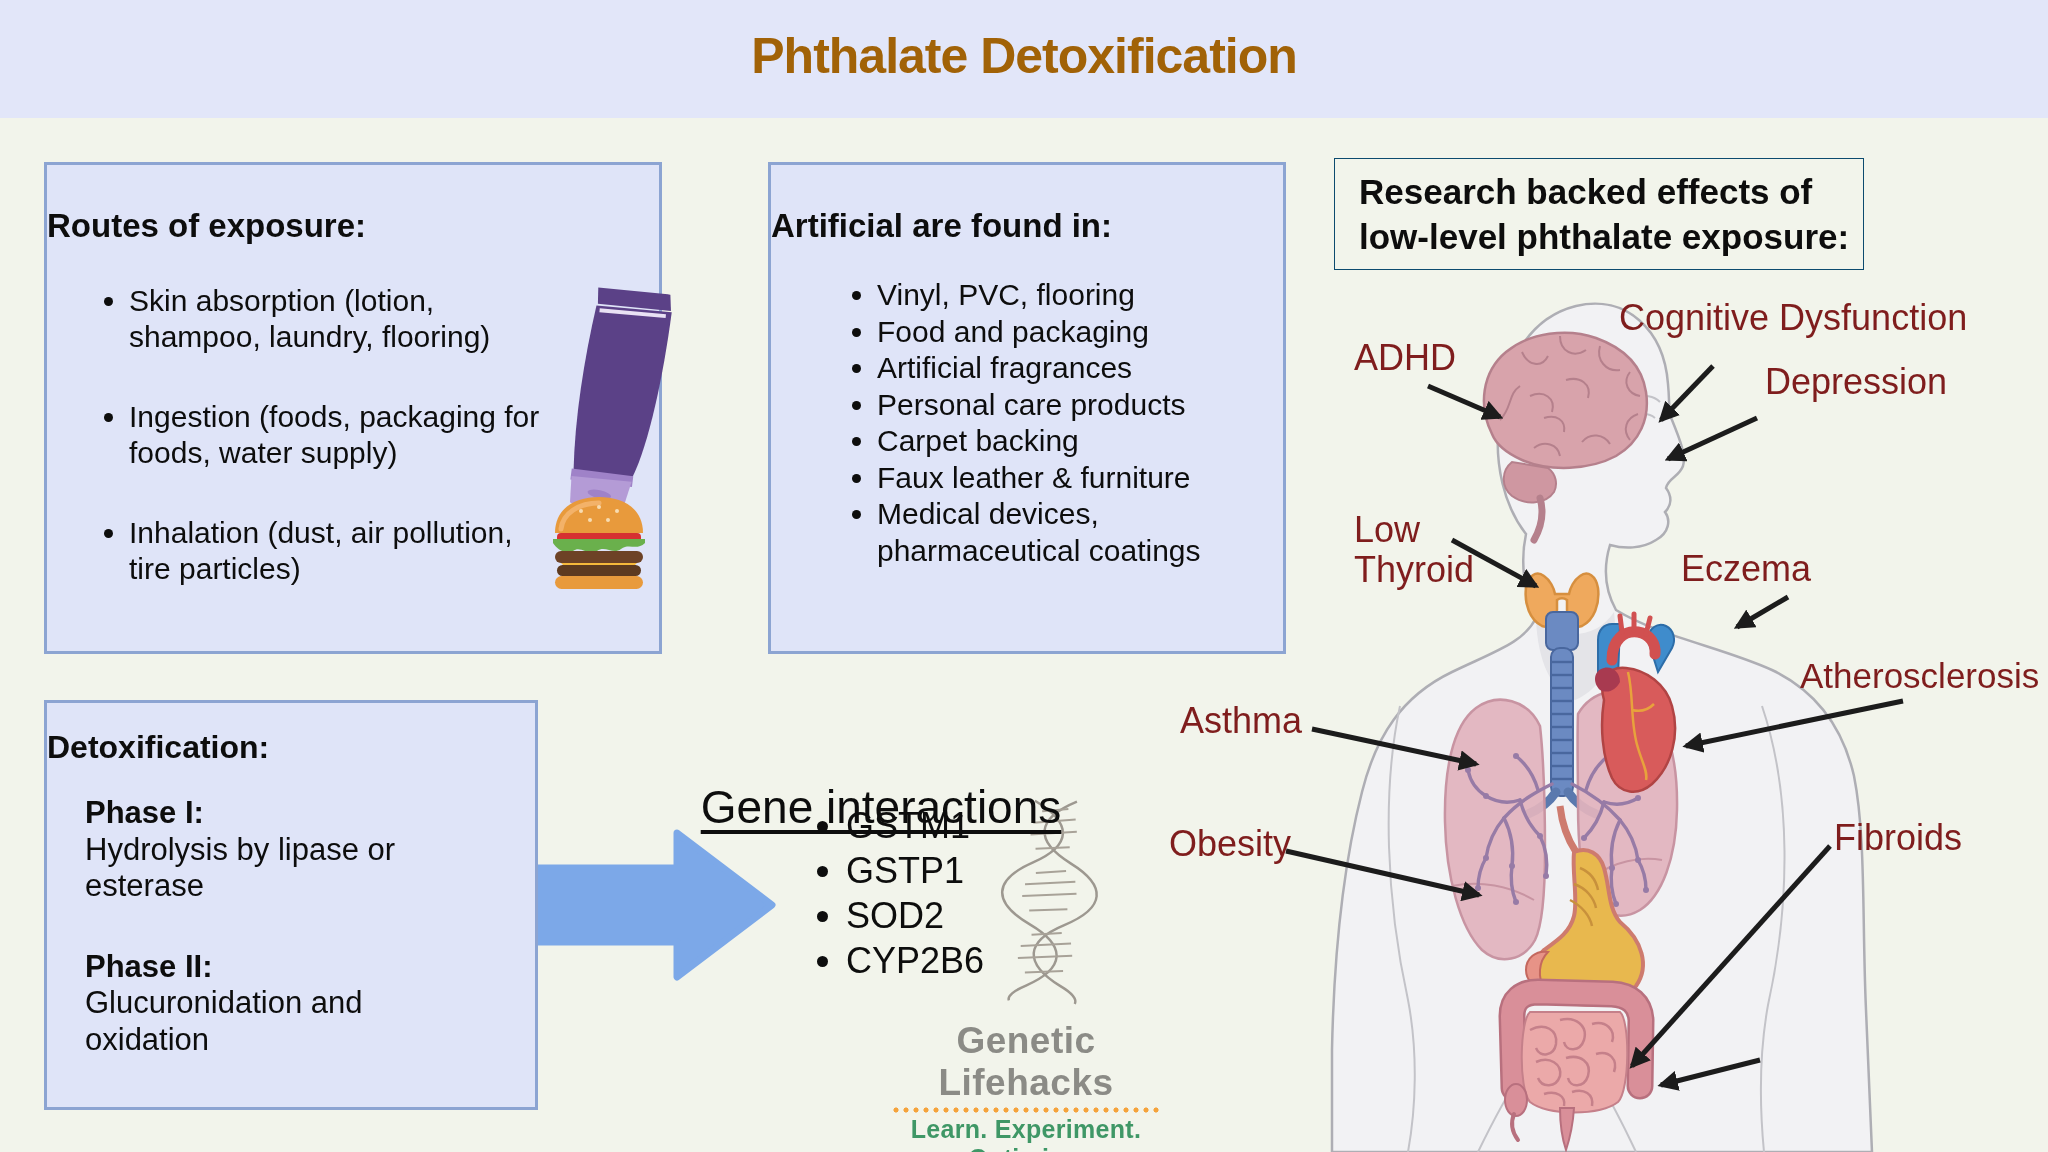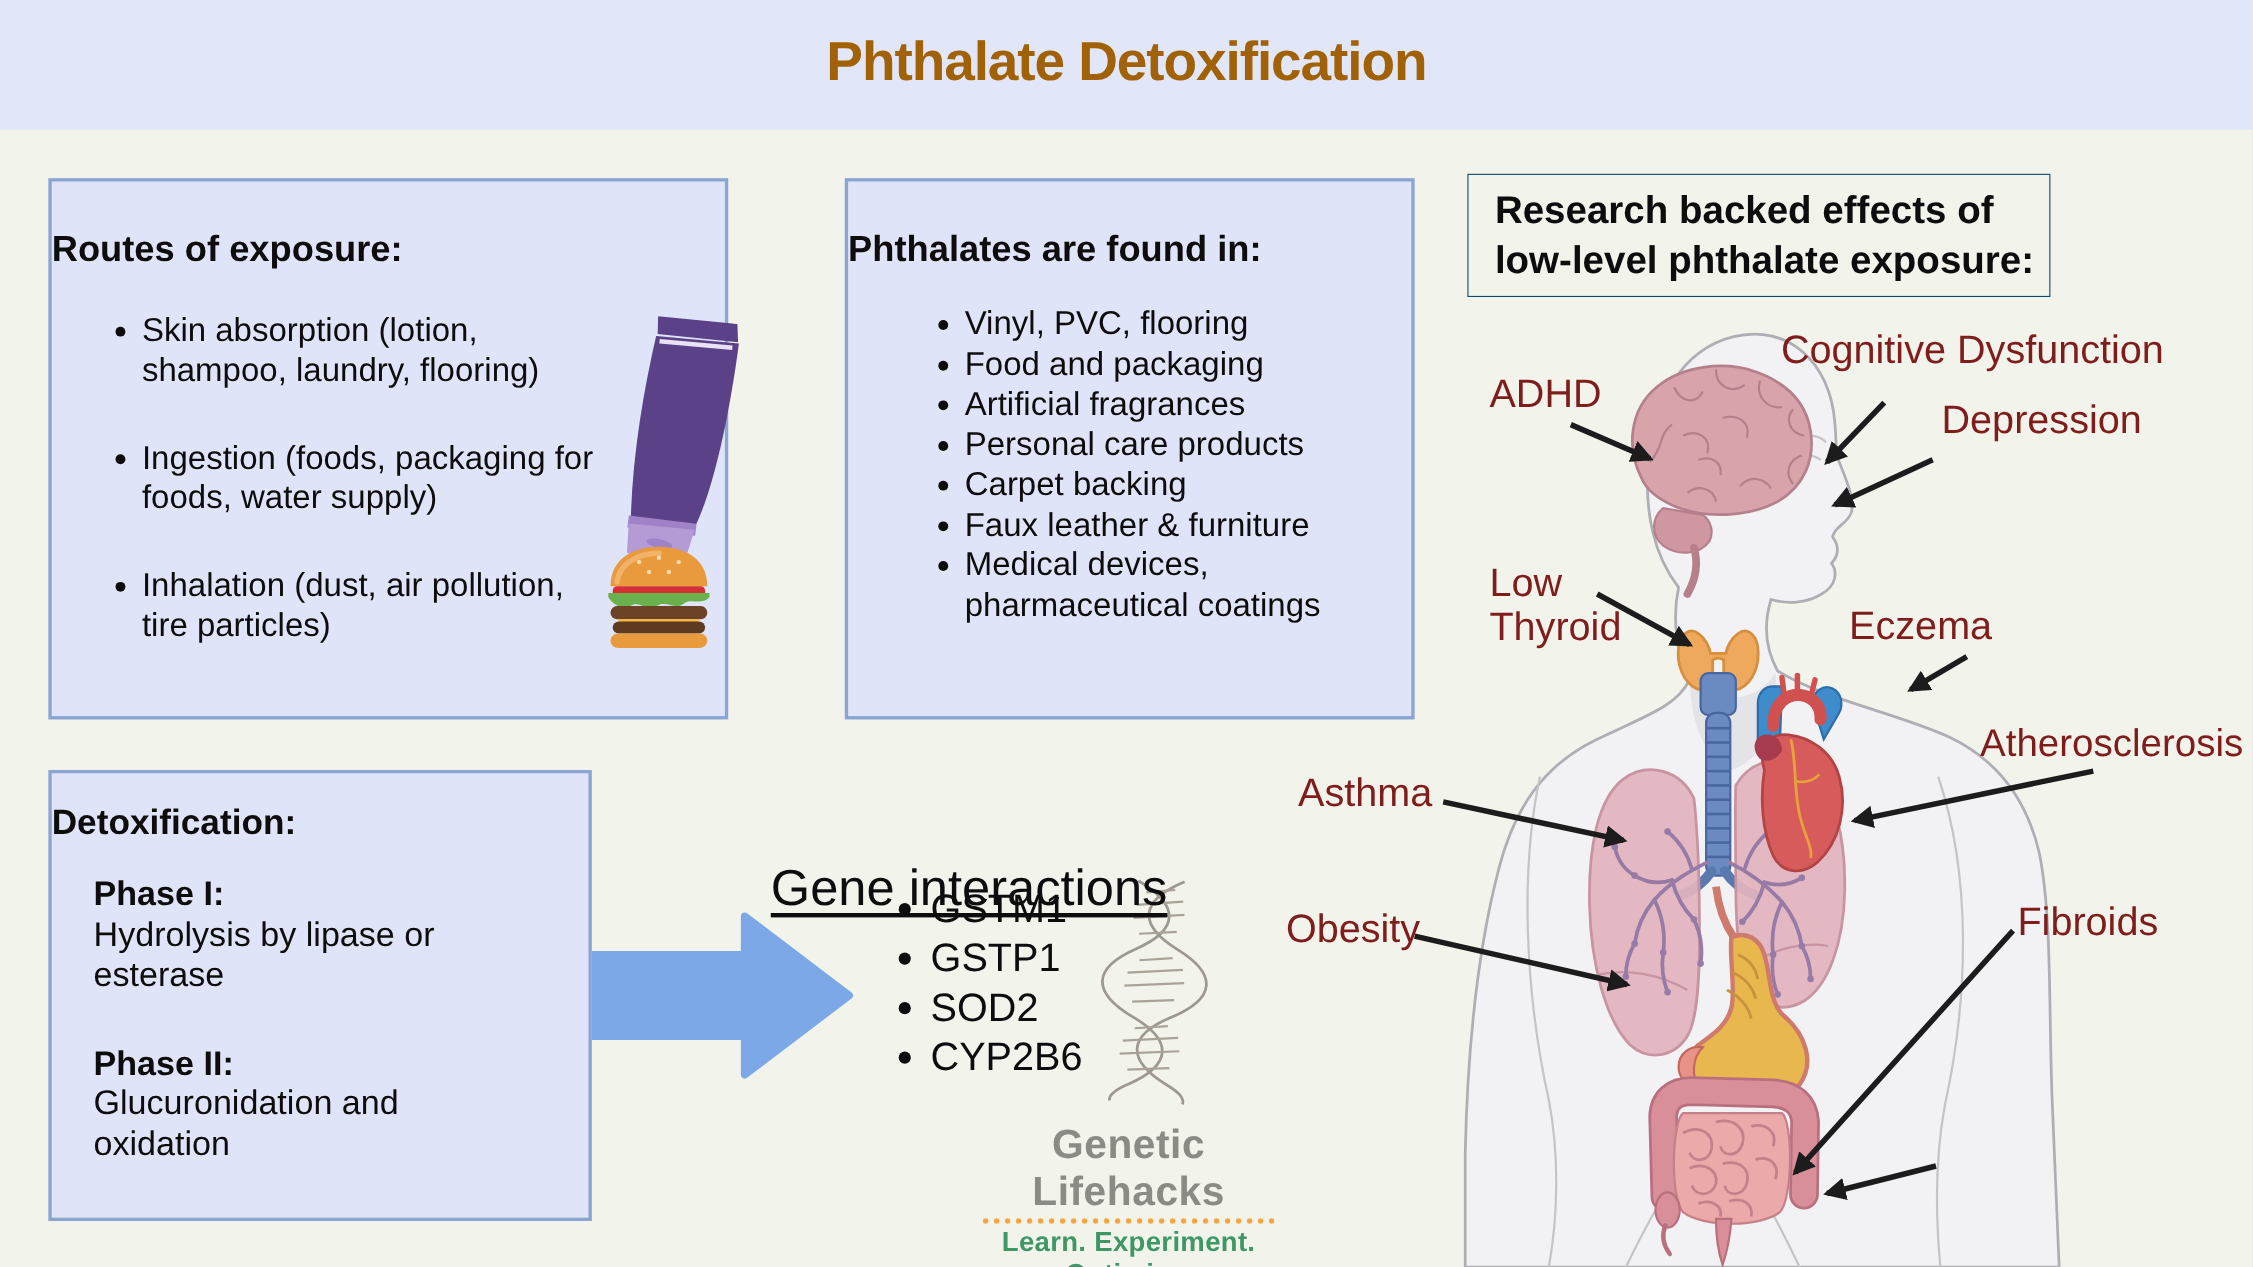--- a/index.html
+++ b/index.html
@@ -303,21 +303,21 @@
       <rect x="10" y="40" width="84" height="10" rx="4" fill="#d63031"></rect>
       <path d="M 6 46 L 98 46 L 98 50 C 90 58 82 50 74 56 C 66 62 58 52 50 58 C 42 64 34 52 26 58 C 18 62 10 56 6 50 Z" fill="#6ab04c"></path>
       <rect x="8" y="58" width="88" height="12" rx="6" fill="#6d4226"></rect>
       <path d="M 14 70 L 90 70 L 78 81 L 26 81 Z" fill="#f6b93b"></path>
       <rect x="10" y="72" width="84" height="11" rx="5.5" fill="#5d3a20"></rect>
       <rect x="8" y="83" width="88" height="13" rx="6.5" fill="#e89a3c"></rect>
     </svg>
   </div>
 
   <div id="foundin-box" class="panel">
-    <p class="panel-title">Phthalates are found in:</p>
+    <p class="panel-title">Artificial are found in:</p>
     <ul id="foundin-list">
       <li>Vinyl, PVC, flooring</li>
       <li>Food and packaging</li>
       <li>Artificial fragrances</li>
       <li>Personal care products</li>
       <li>Carpet backing</li>
       <li>Faux leather &amp; furniture</li>
       <li>Medical devices, pharmaceutical coatings</li>
     </ul>
   </div>

